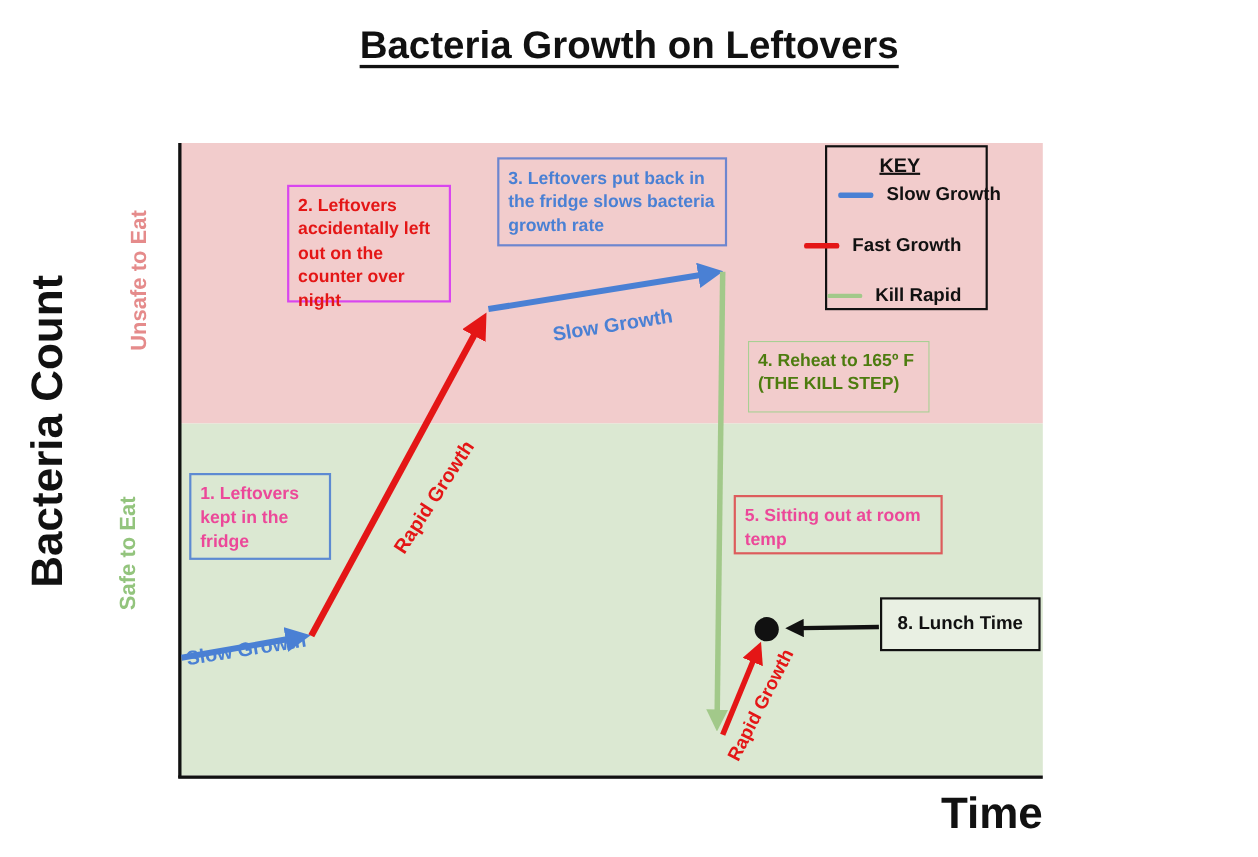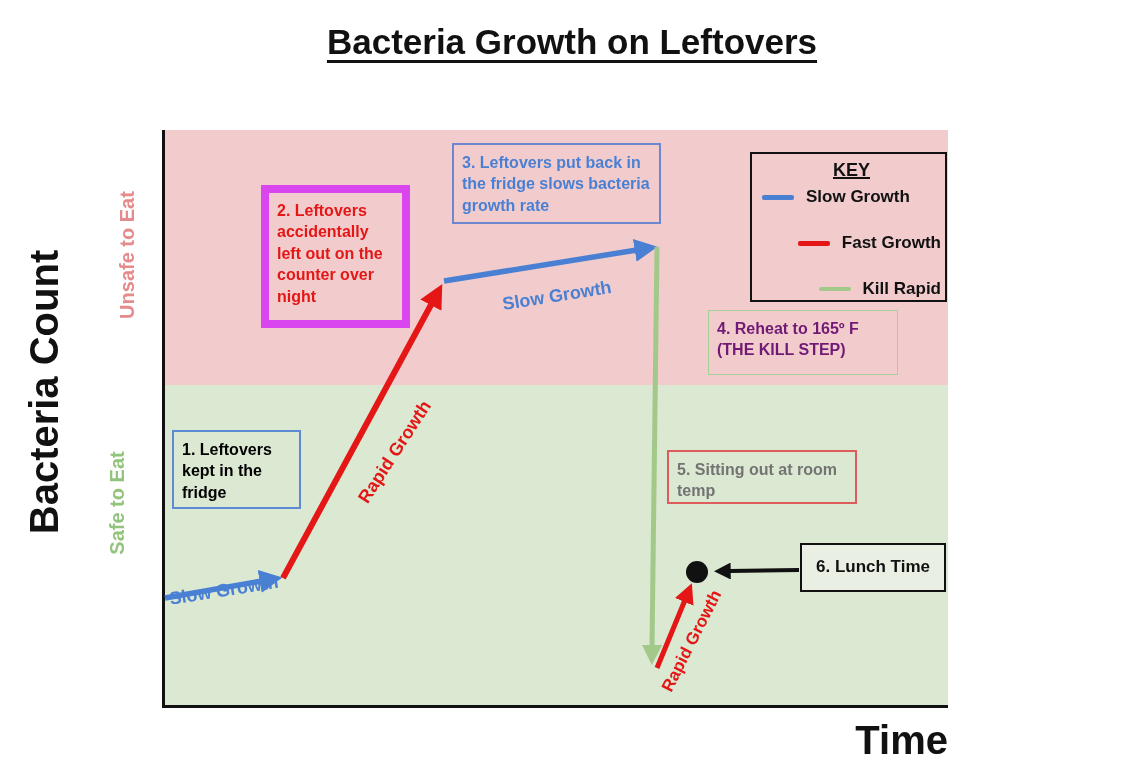--- a/index.html
+++ b/index.html
@@ -32,31 +32,31 @@
   .seg-label{position:absolute;font-weight:bold;white-space:nowrap;font-size:18px;}
   .seg-blue{color:#4a80d4;}
   .seg-red{color:#e41616;}
   .seg-label-1{left:168px;top:589px;transform:rotate(-9deg);transform-origin:left top;}
   .seg-label-2{left:395px;top:452px;transform:translate(-50%,-50%) rotate(-57deg);}
   .seg-label-3{left:557px;top:296px;transform:translate(-50%,-50%) rotate(-9deg);}
   .seg-label-4{left:692px;top:641px;transform:translate(-50%,-50%) rotate(-63deg);font-size:17px;}
 
   .abox{position:absolute;box-sizing:border-box;font-weight:bold;font-size:16px;
         line-height:1.34;padding:7px 8px;background:transparent;}
-  .abox-1{left:172px;top:430px;width:129px;height:79px;border:2px solid #5d8ad2;color:#000000;}
-  .abox-2{left:261px;top:185px;width:149px;height:143px;border:8px solid #d946ef;color:#e41616;}
+  .abox-1{left:172px;top:430px;width:129px;height:79px;border:2px solid #5d8ad2;color:#ec4899;}
+  .abox-2{left:261px;top:168px;width:149px;height:107px;border:2px solid #d946ef;color:#e41616;}
   .abox-3{left:452px;top:143px;width:209px;height:81px;border:2px solid #6d86cf;color:#4a80d4;}
-  .abox-4{left:708px;top:310px;width:190px;height:65px;border:1.5px solid #a8cf93;color:#701a75;}
-  .abox-5{left:667px;top:450px;width:190px;height:54px;border:2px solid #dd5c5c;color:#737373;}
+  .abox-4{left:680px;top:310px;width:165px;height:65px;border:1.5px solid #a8cf93;color:#4d7c0f;}
+  .abox-5{left:667px;top:450px;width:190px;height:54px;border:2px solid #dd5c5c;color:#ec4899;}
   .abox-6{left:800px;top:543px;width:146px;height:49px;border:2px solid #111;color:#111;
           background:#e9f0e3;display:flex;align-items:center;justify-content:center;
           font-size:17px;padding:0;}
 
-  .key-box{position:absolute;left:750px;top:132px;width:197px;height:150px;box-sizing:border-box;
-           border:2.5px solid #111;padding:6px 4px 0 10px;margin-top:20px;}
+  .key-box{position:absolute;left:750px;top:132px;width:148px;height:150px;box-sizing:border-box;
+           border:2.5px solid #111;padding:6px 22px 0 10px;}
   .key-title{text-align:center;font-size:18px;font-weight:bold;color:#111;
              text-decoration:underline;text-decoration-thickness:2px;}
   .key-row{display:flex;align-items:center;gap:12px;margin-top:9px;}
   .key-row + .key-row{margin-top:26px;justify-content:flex-end;}
   .key-row.first{margin-top:6px;}
   .swatch{width:32px;flex:0 0 32px;border-radius:2px;}
   .swatch-blue{height:5px;background:#4a80d4;}
   .swatch-red{height:5px;background:#e41616;}
   .swatch-green{height:4px;background:#a2c98a;}
   .key-label{font-size:17px;font-weight:bold;color:#111;white-space:nowrap;}
@@ -110,21 +110,21 @@
   <div class="seg-label seg-blue seg-label-1">Slow Growth</div>
   <div class="seg-label seg-red seg-label-2">Rapid Growth</div>
   <div class="seg-label seg-blue seg-label-3">Slow Growth</div>
   <div class="seg-label seg-red seg-label-4">Rapid Growth</div>
 
   <div class="abox abox-1">1. Leftovers kept in the fridge</div>
   <div class="abox abox-2">2. Leftovers accidentally left out on the counter over night</div>
   <div class="abox abox-3">3. Leftovers put back in the fridge slows bacteria growth rate</div>
   <div class="abox abox-4">4. Reheat to 165º F (THE KILL STEP)</div>
   <div class="abox abox-5">5. Sitting out at room temp</div>
-  <div class="abox abox-6">6. Lunch Time</div>
+  <div class="abox abox-6">8. Lunch Time</div>
 
   <div class="key-box">
     <div class="key-title">KEY</div>
     <div class="key-row first">
       <div class="swatch swatch-blue"></div>
       <div class="key-label">Slow Growth</div>
     </div>
     <div class="key-row">
       <div class="swatch swatch-red"></div>
       <div class="key-label">Fast Growth</div>

